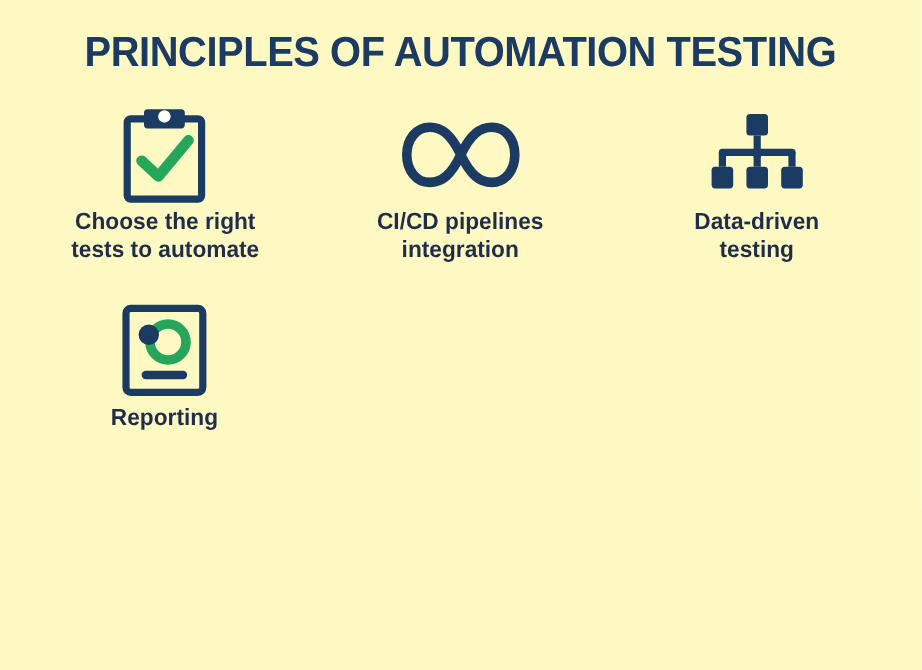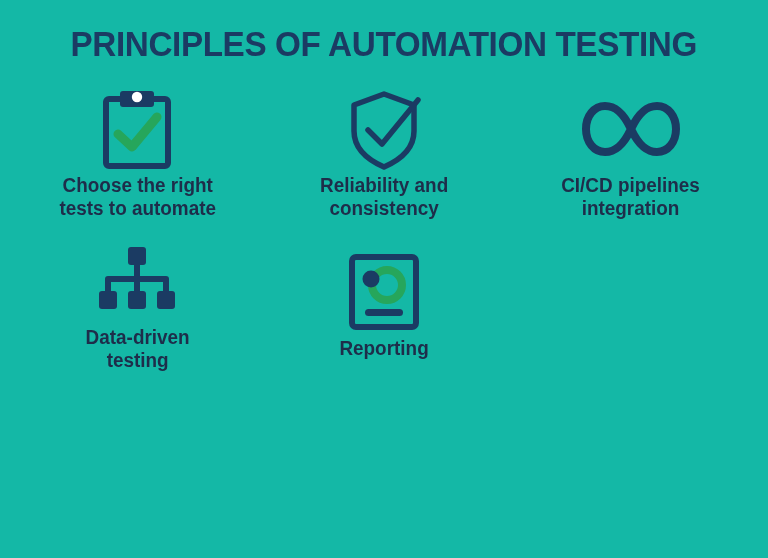--- a/index.html
+++ b/index.html
@@ -9,21 +9,21 @@
   body {
     width: 768px;
     height: 558px;
     background: #ffffff;
     font-family: "Liberation Sans", sans-serif;
     overflow: hidden;
   }
   .poster {
     width: 768px;
     height: 558px;
-    background: #14b8a6;
+    background: #fef9c3;
     display: flex;
     flex-direction: column;
     align-items: center;
     box-sizing: border-box;
     padding: 0;
   }
   .title {
     margin: 0;
     padding-top: 26px;
     font-size: 35px;
@@ -89,30 +89,20 @@
         </svg>
       </div>
       <div class="cell-label">Choose the right
 tests to automate</div>
     </div>
 
 
 
 
 
-    <div class="cell">
-      <div class="icon-box">
-        <svg width="80" height="82" viewBox="0 0 80 82">
-          <path d="M40 6 L70 17 V43 C70 61 56 72 40 79 C24 72 10 61 10 43 V17 Z" fill="none" stroke="#1b3b63" stroke-width="5.5" stroke-linejoin="round"></path>
-          <path d="M24 42 L38 56 L74 12" fill="none" stroke="#1b3b63" stroke-width="5.5" stroke-linecap="round" stroke-linejoin="round"></path>
-        </svg>
-      </div>
-      <div class="cell-label">Reliability and
-consistency</div>
-    </div>
 
     <div class="cell">
       <div class="icon-box">
         <svg width="100" height="62" viewBox="0 0 100 62">
           <path d="M50 31 C42 14 34 8 24 8 C13 8 5 18 5 31 C5 44 13 54 24 54 C34 54 42 48 50 31 C58 14 66 8 76 8 C87 8 95 18 95 31 C95 44 87 54 76 54 C66 54 58 48 50 31 Z" fill="none" stroke="#1b3b63" stroke-width="8" stroke-linecap="round" stroke-linejoin="round"></path>
         </svg>
       </div>
       <div class="cell-label">CI/CD pipelines
 integration</div>
     </div>

